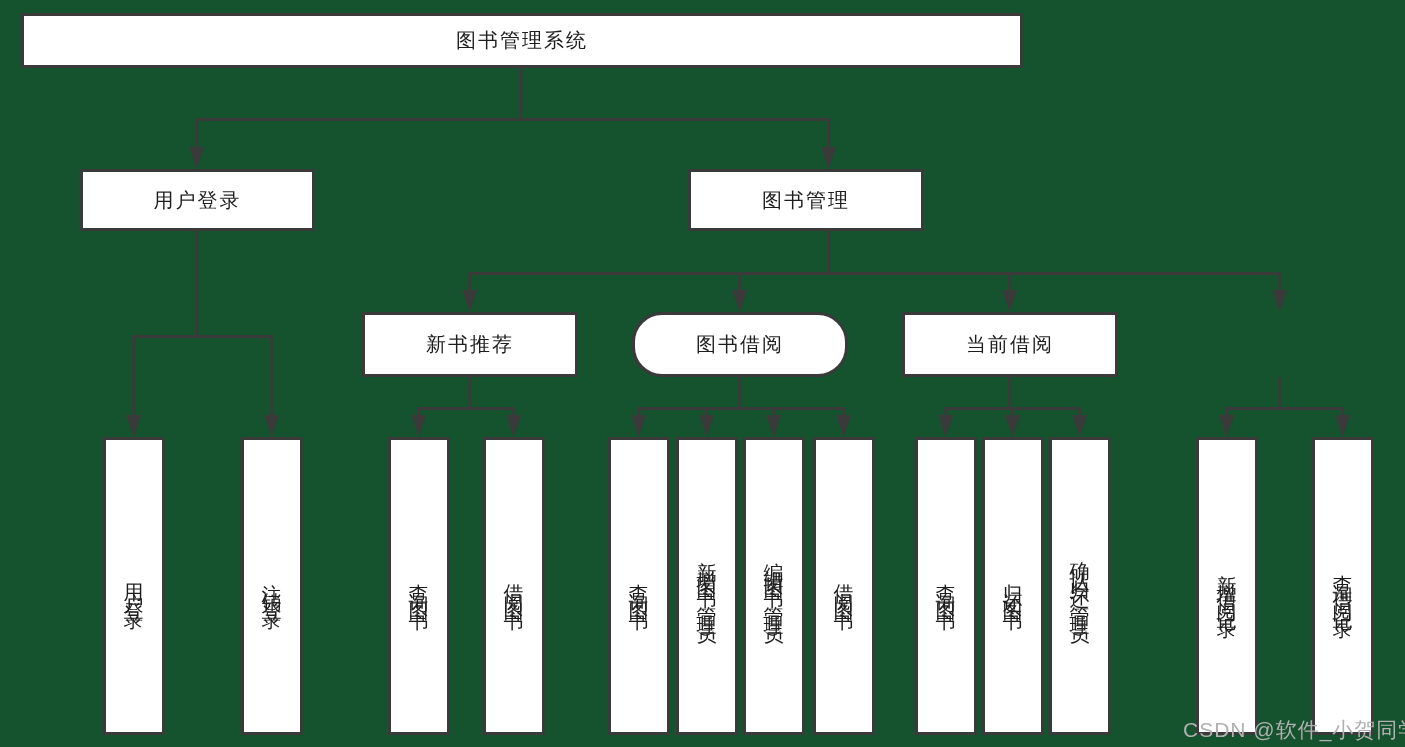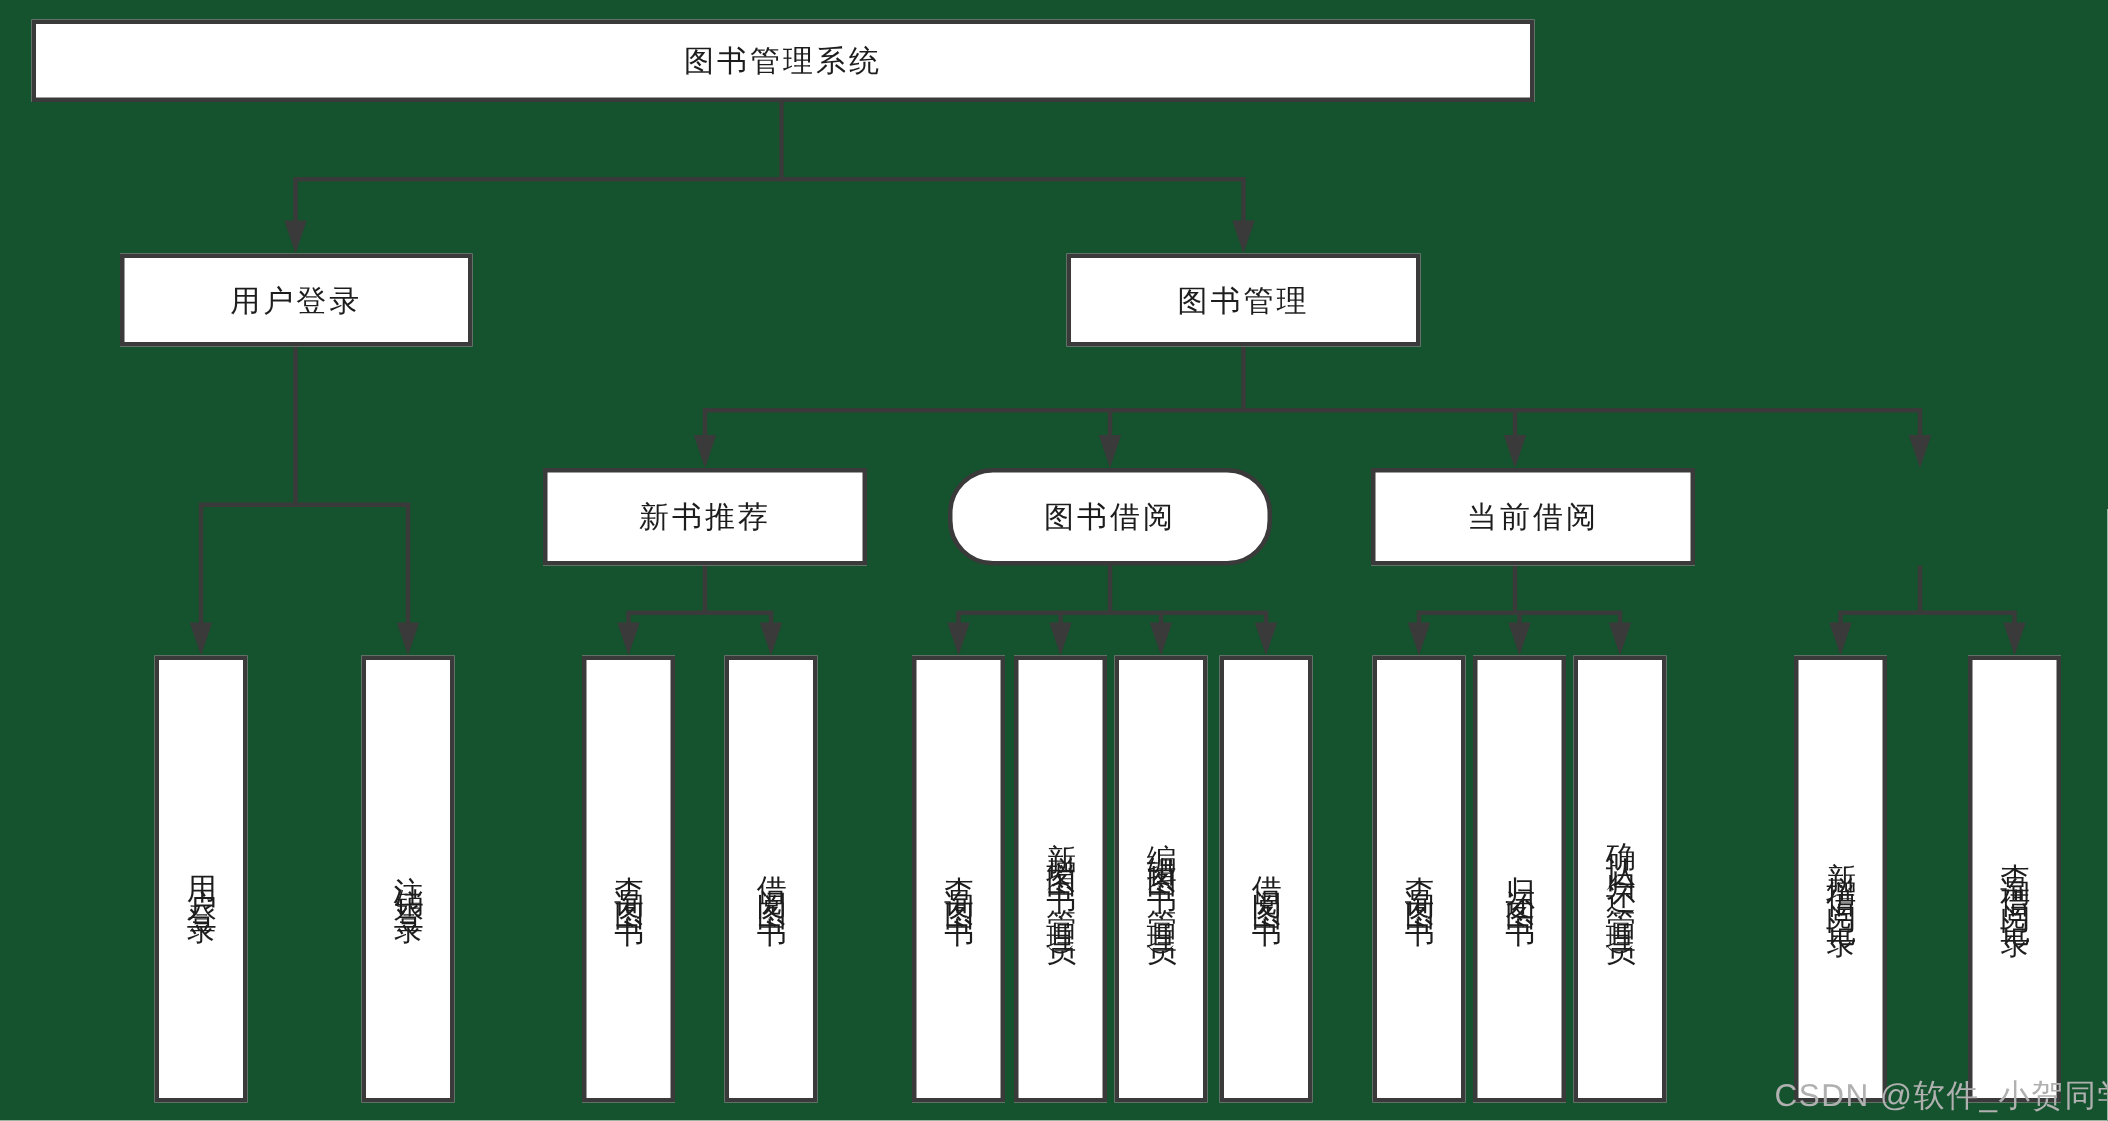--- a/index.html
+++ b/index.html
@@ -56,26 +56,26 @@
     font-size: 20px;
     line-height: 1;
     letter-spacing: 9px;
     color: #1d1d1d;
     white-space: nowrap;
   }
   
   #node-root        { left: 21px;   top: 13px;  width: 1002px; height: 55px; }
   
   #node-user-login  { left: 80px;   top: 169px; width: 235px;  height: 62px; }
-  #node-book-mgmt   { left: 711px;  top: 169px; width: 236px;  height: 62px; }
+  #node-book-mgmt   { left: 688px;  top: 169px; width: 236px;  height: 62px; }
   
   .l2 { top: 312px; width: 216px; height: 65px; }
   #node-new-books      { left: 362px; align-items: center; }
   #node-book-borrow    { left: 632px; border-radius: 30px; }
-  #node-current-borrow { left: 902px; margin-left: 12px; }
+  #node-current-borrow { left: 902px; }
   #node-borrow-records { left: 1172px; }
   
   #leaf-user-login          { left: 103px; }
   #leaf-logout              { left: 241px; }
   #leaf-query-books-1       { left: 388px; }
   #leaf-borrow-books-1      { left: 483px; }
   #leaf-query-books-2       { left: 608px; }
   #leaf-add-book-admin      { left: 676px; }
   #leaf-edit-book-admin     { left: 743px; }
   #leaf-borrow-books-2      { left: 813px; }

